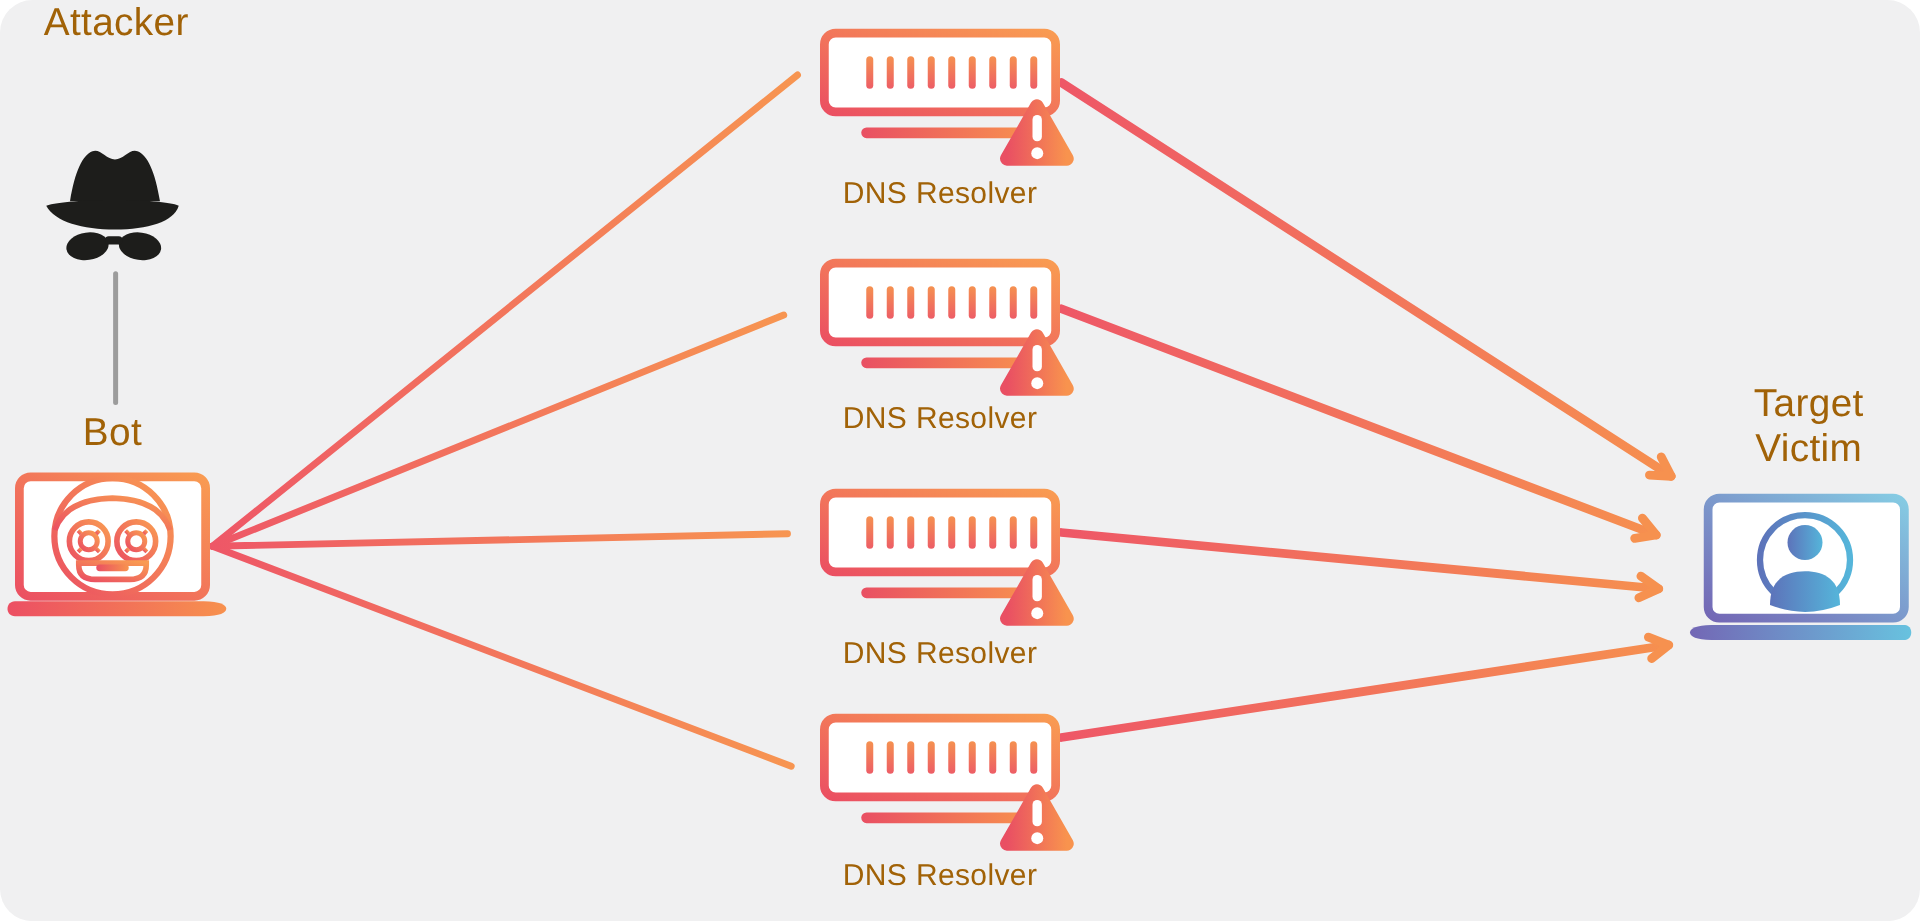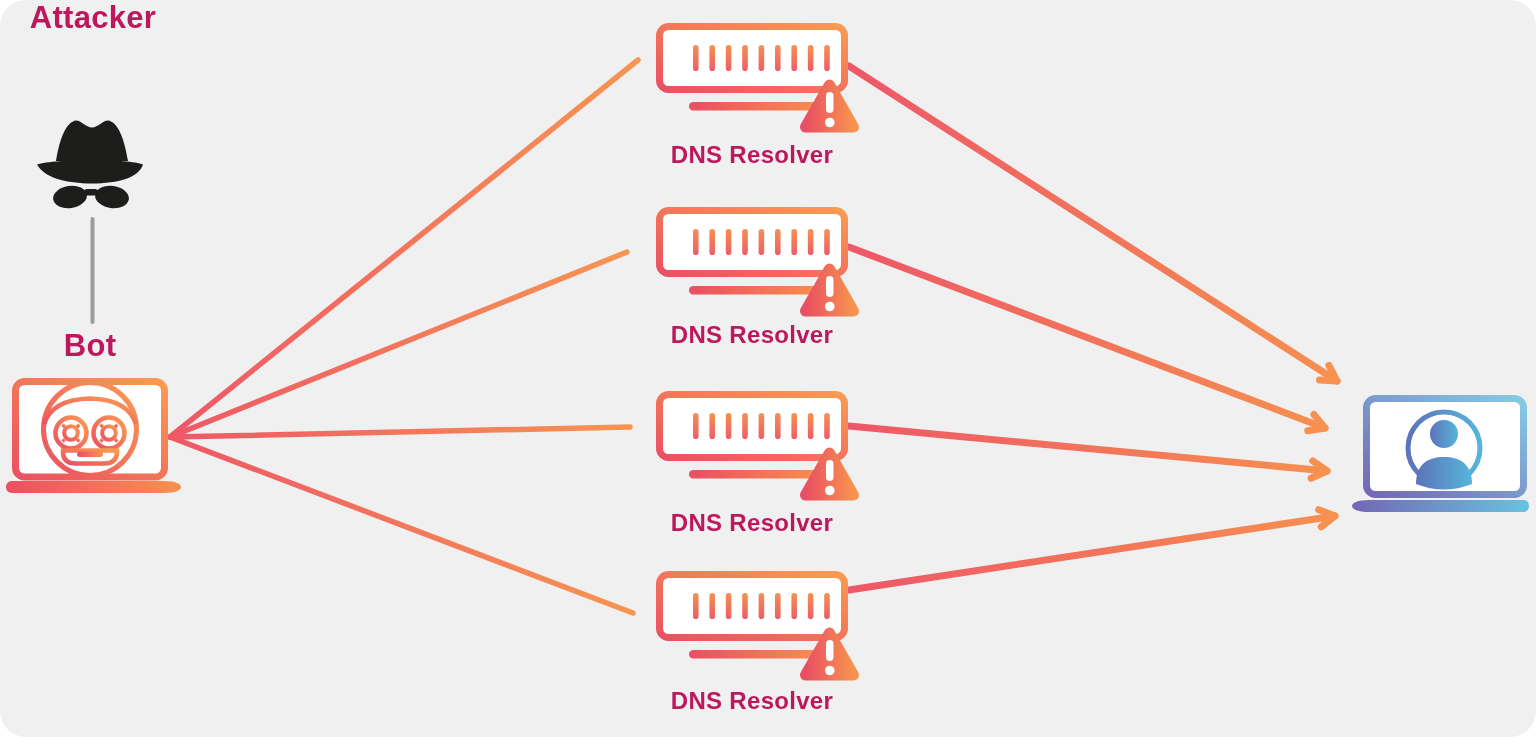--- a/index.html
+++ b/index.html
@@ -7,22 +7,22 @@
     position:relative;
     width:1536px;height:737px;
     background:#f0f0f1;
     border-radius:26px;
     overflow:hidden;
     font-family:"Liberation Sans","DejaVu Sans",sans-serif;
   }
   .stage svg{position:absolute;left:0;top:0;}
   .label{
     position:absolute;
-    color:#be185d;
-    font-weight:bold;
+    color:#a16207;
+    font-weight:normal;
     text-align:center;
     letter-spacing:.3px;
     user-select:none;
   }
   .label-attacker{left:0;top:66;width:186px;font-size:31px;}
   .label-bot{left:15px;top:328px;width:150px;font-size:31px;}
   .label-resolver{left:656px;width:192px;font-size:24px;}
   .label-target{left:1370px;top:305px;width:154px;font-size:31px;line-height:1.16;}
   .lr1{top:141px;} .lr2{top:321px;} .lr3{top:509px;} .lr4{top:687px;}
 </style>
@@ -204,13 +204,14 @@
       </g>
     </g>
   </svg>
 
   <div class="label label-attacker">Attacker</div>
   <div class="label label-bot">Bot</div>
   <div class="label label-resolver lr1">DNS Resolver</div>
   <div class="label label-resolver lr2">DNS Resolver</div>
   <div class="label label-resolver lr3">DNS Resolver</div>
   <div class="label label-resolver lr4">DNS Resolver</div>
+  <div class="label label-target">Target Victim</div>
 </div>
 
 </body></html>

